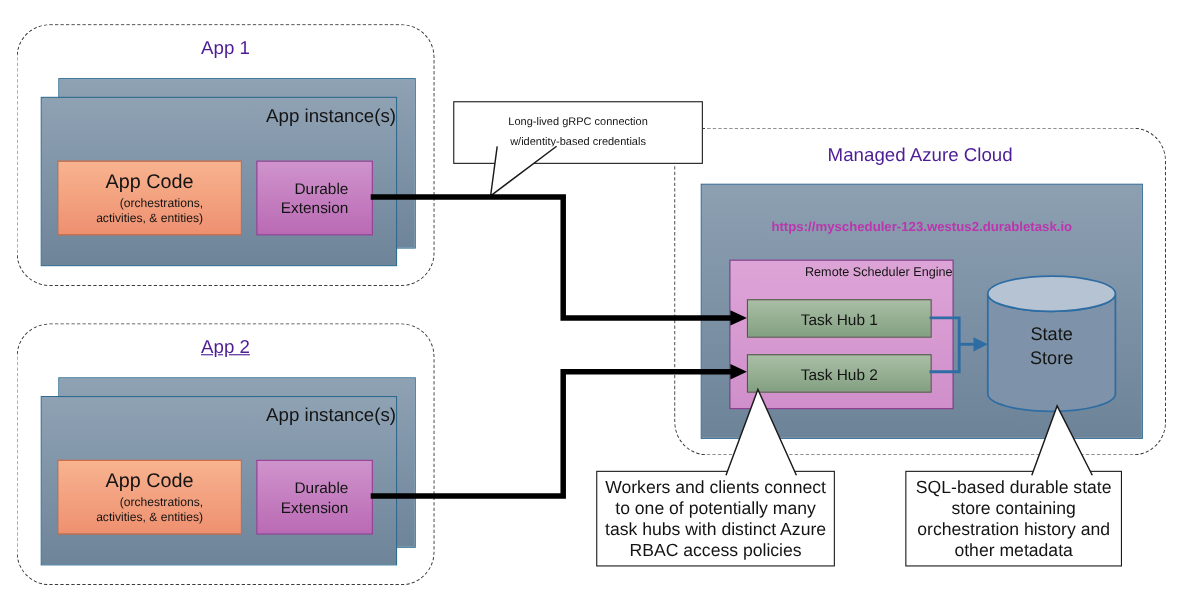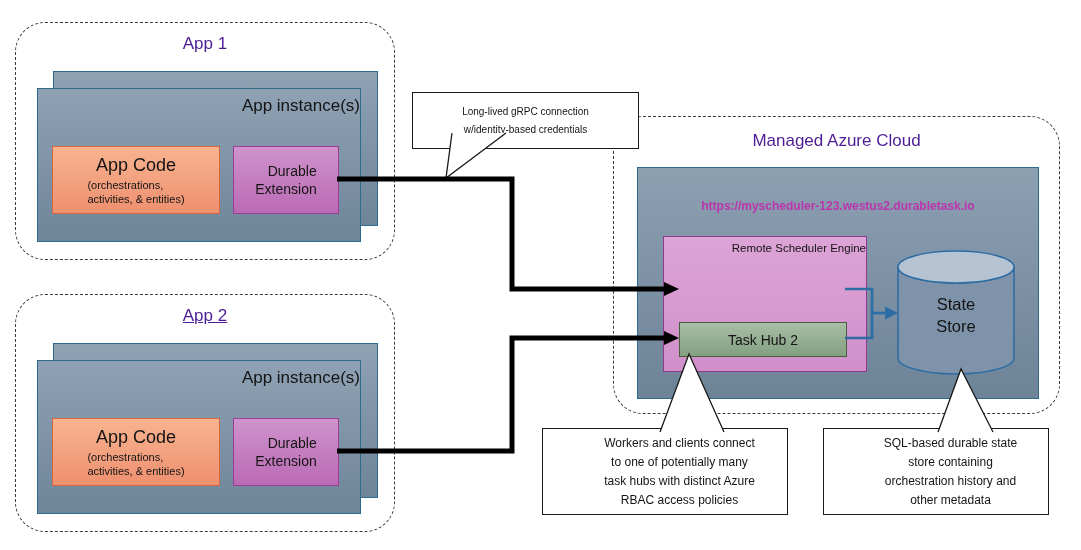--- a/index.html
+++ b/index.html
@@ -16,21 +16,21 @@
   .stack-box{
     position:absolute; border:1.6px solid #2f6a8f;
     background:linear-gradient(#8fa2b4,#6e8499);
   }
   .instances-label{
     position:absolute; top:7px; left:0; width:100%; text-align:right; font-size:17px;
   }
   .code-box{
     position:absolute; border:1.6px solid #d4693b;
     background:linear-gradient(#f8b38f,#ee9070);
-    display:flex; flex-direction:column; align-items:center; justify-content:center; text-align:left;
+    display:flex; flex-direction:column; align-items:center; justify-content:center; text-align:right;
   }
   .code-title{font-size:18px; line-height:21px;}
   .code-sub{font-size:11px; line-height:14px; white-space:pre-line; margin-top:2px;}
   .ext-box{
     position:absolute; border:1.6px solid #993d96;
     background:linear-gradient(#cf93cc,#ba6ab4);
     display:flex; align-items:center; justify-content:center; text-align:right;
     font-size:14px; line-height:18px; white-space:pre-line;
   }
   .scheduler-box{
@@ -51,21 +51,21 @@
   }
   .state-label{
     position:absolute; text-align:center; font-size:16.5px; line-height:22px;
     white-space:pre-line; z-index:4;
   }
   .callout{
     position:absolute; background:#ffffff; border:1.5px solid #1a1a1a;
     display:flex; align-items:center; justify-content:center; text-align:center;
     white-space:pre-line;
   }
-  .callout.small{font-size:12px; line-height:19px;padding-left:29px;}
+  .callout.small{font-size:16px; line-height:19px;}
   .callout.top{font-size:10px; line-height:18px;margin-top:12px;}
   svg.layer{position:absolute; left:0; top:0; pointer-events:none;}
   #cyl-layer{z-index:2;}
   #wire-layer{z-index:6;}
 </style>
 </head>
 <body>
 
 <div id="stage">
 
@@ -104,20 +104,21 @@
   </div>
 
   <div class="scheduler-box" style="left:637px;top:167px;width:400px;height:230px;">
     <div class="sched-url">https://myscheduler-123.westus2.durabletask.io</div>
   </div>
 
   <div class="engine-box" style="left:663px;top:236px;width:202px;height:134px;">
     <div class="engine-title">Remote Scheduler Engine</div>
   </div>
 
+  <div class="taskhub" style="left:679px;top:272px;width:166px;height:33px;">Task Hub 1</div>
   <div class="taskhub" style="left:679px;top:322px;width:166px;height:33px;">Task Hub 2</div>
 
   <svg id="cyl-layer" class="layer" width="1081" height="550" viewBox="0 0 1081 550">
     <path d="M898,267 L898,358 A58,16 0 0 0 1014,358 L1014,267 A58,16 0 0 1 898,267 Z" fill="#7e93a9" stroke="#2e6da4" stroke-width="1.6"></path>
     <ellipse cx="956" cy="267" rx="58" ry="16" fill="#b6c3d2" stroke="#2e6da4" stroke-width="1.6"></ellipse>
   </svg>
   <div class="state-label" style="left:906px;top:293px;width:100px;">State
 Store</div>
 
   <div class="callout top" style="left:412px;top:80px;width:225px;height:55px;">Long-lived gRPC connection

